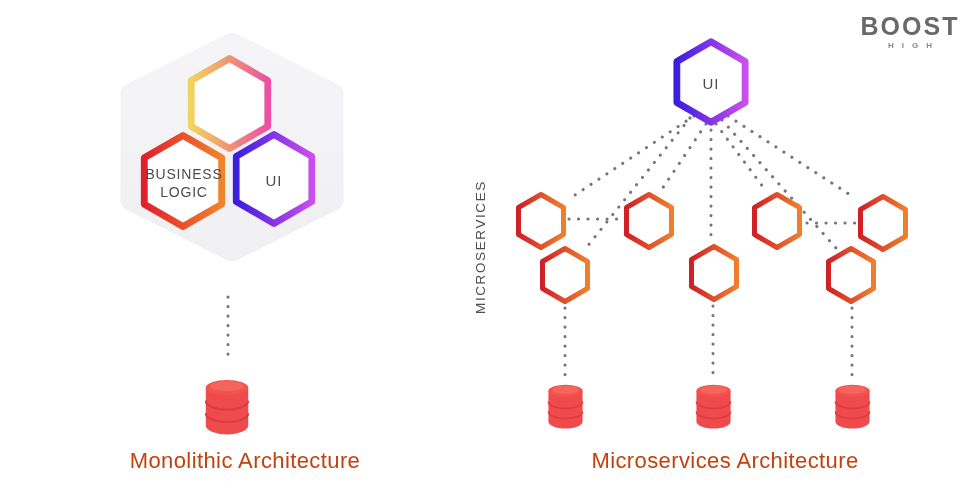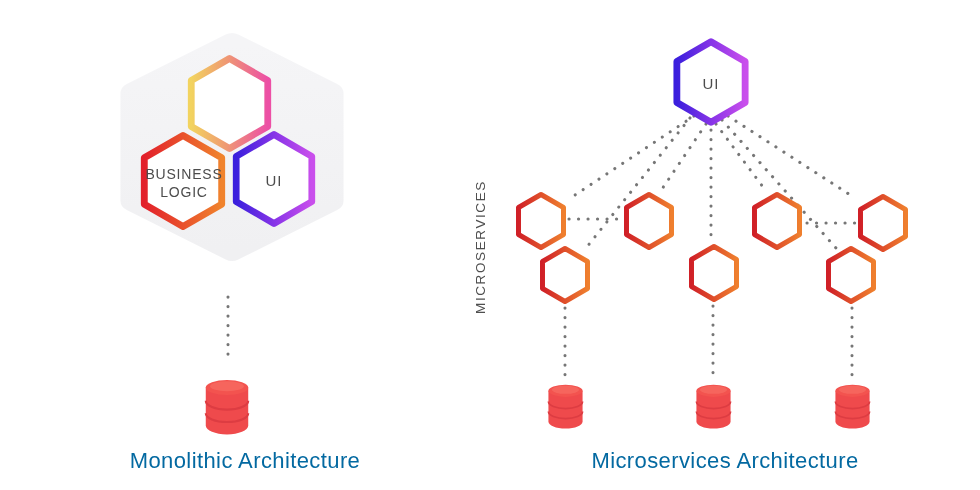--- a/index.html
+++ b/index.html
@@ -11,21 +11,21 @@
   .hex-label{
     position:absolute;color:#4c4c4c;text-align:center;
     letter-spacing:0.8px;line-height:1.28;font-weight:400;
     pointer-events:none;
   }
   .dal-label{left:186px;top:73px;width:86px;font-size:13.5px;}
   .biz-label{left:141px;top:166px;width:86px;font-size:14px;}
   .ui-left-label{left:244px;top:171px;width:60px;font-size:15px;letter-spacing:1px;}
   .ui-top-label{left:681px;top:74px;width:60px;font-size:15px;letter-spacing:1px;}
   .bottom-title{
-    position:absolute;top:448px;color:#0369a1;font-size:22px;
+    position:absolute;top:448px;color:#c2410c;font-size:22px;
     text-align:center;letter-spacing:0.4px;font-weight:400;
   }
   .mono-title{left:95px;width:300px;}
   .micro-title{left:550px;width:350px;}
   .side-label{
     position:absolute;left:414px;top:239px;width:134px;height:16px;
     transform:rotate(-90deg);transform-origin:50% 50%;
     color:#4f4f4f;font-size:13.5px;letter-spacing:1.6px;text-align:center;
     white-space:nowrap;
   }
@@ -154,14 +154,18 @@
   </svg>
   <svg class="hex" style="left:695px;top:383px;width:37px;height:47px" viewBox="0 0 52 64">
     <use href="#icon-db"></use>
   </svg>
   <svg class="hex" style="left:834px;top:383px;width:37px;height:47px" viewBox="0 0 52 64">
     <use href="#icon-db"></use>
   </svg>
 
   <div class="bottom-title micro-title">Microservices Architecture</div>
 
+  <div class="brand">
+    <div class="brand-name">BOOST</div>
+    <div class="brand-sub">HIGH</div>
+  </div>
 
 </div>
 
 </body></html>

